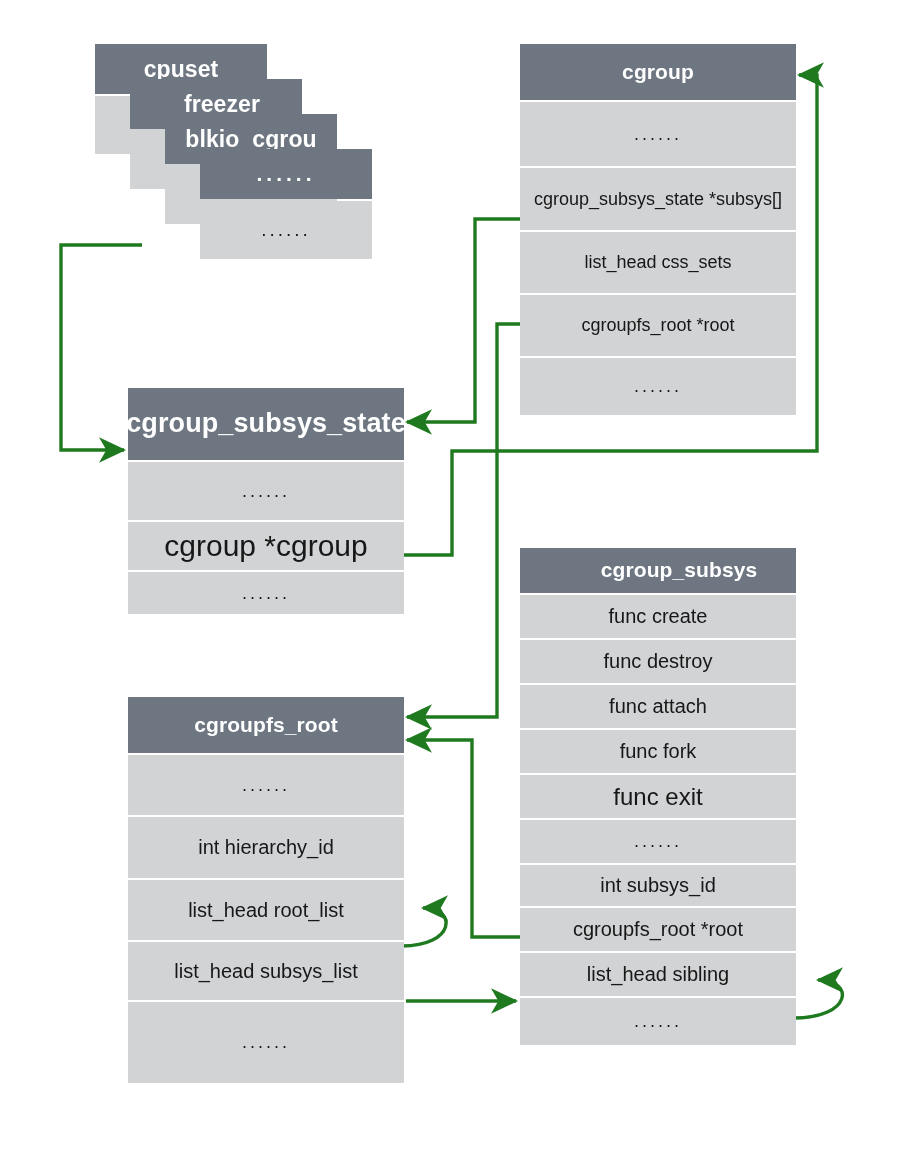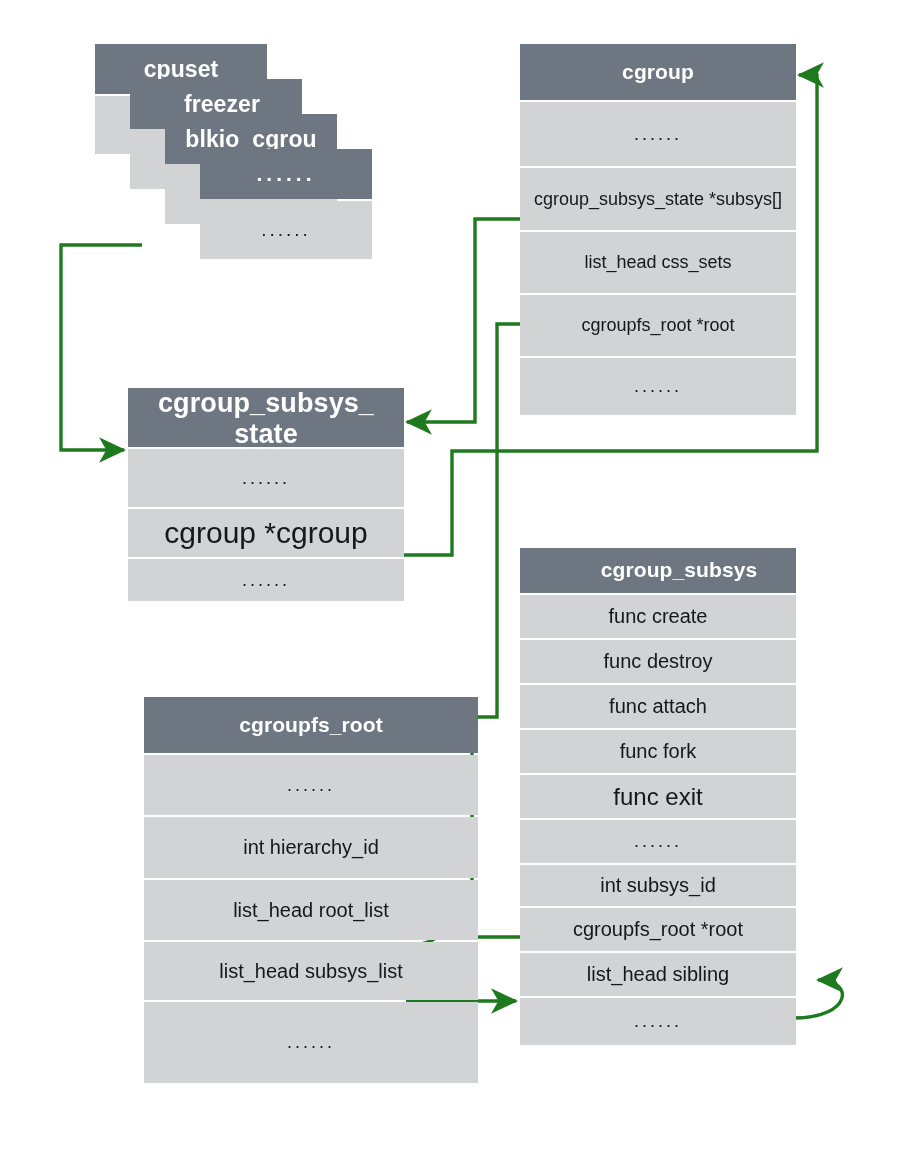--- a/index.html
+++ b/index.html
@@ -96,30 +96,30 @@
   <div class="struct" style="left:520px;top:44px;width:276px;">
     <div class="hdr" style="height:56px;font-size:21px;">cgroup</div>
     <div class="row dots" style="height:64px;font-size:18px;">......</div>
     <div class="row" style="height:62px;font-size:18px;padding:0 6px;">cgroup_subsys_state *subsys[]</div>
     <div class="row" style="height:61px;font-size:18px;">list_head css_sets</div>
     <div class="row" style="height:61px;font-size:18px;">cgroupfs_root *root</div>
     <div class="row dots" style="height:57px;font-size:18px;">......</div>
   </div>
 
   <div class="struct" style="left:128px;top:388px;width:276px;">
-    <div class="hdr" style="height:59px;font-size:27px;flex-direction:column;justify-content:space-between;">
+    <div class="hdr" style="height:72px;font-size:27px;flex-direction:row;">
       <span>cgroup_subsys_</span>
       <span>state</span>
     </div>
     <div class="row dots" style="height:58px;font-size:18px;">......</div>
     <div class="row" style="height:48px;font-size:30px;">cgroup *cgroup</div>
     <div class="row dots" style="height:42px;font-size:18px;">......</div>
   </div>
 
-  <div class="struct" style="left:144px;top:697px;width:334px;">
+  <div class="struct" style="left:128px;top:697px;width:276px;">
     <div class="hdr" style="height:56px;font-size:21px;">cgroupfs_root</div>
     <div class="row dots" style="height:60px;font-size:18px;">......</div>
     <div class="row" style="height:61px;font-size:20px;">int hierarchy_id</div>
     <div class="row" style="height:60px;font-size:20px;">list_head root_list</div>
     <div class="row" style="height:58px;font-size:20px;">list_head subsys_list</div>
     <div class="row dots" style="height:81px;font-size:18px;">......</div>
   </div>
 
   <div class="struct" style="left:520px;top:548px;width:276px;">
     <div class="hdr" style="height:45px;font-size:21px;padding-left:42px;">cgroup_subsys</div>

